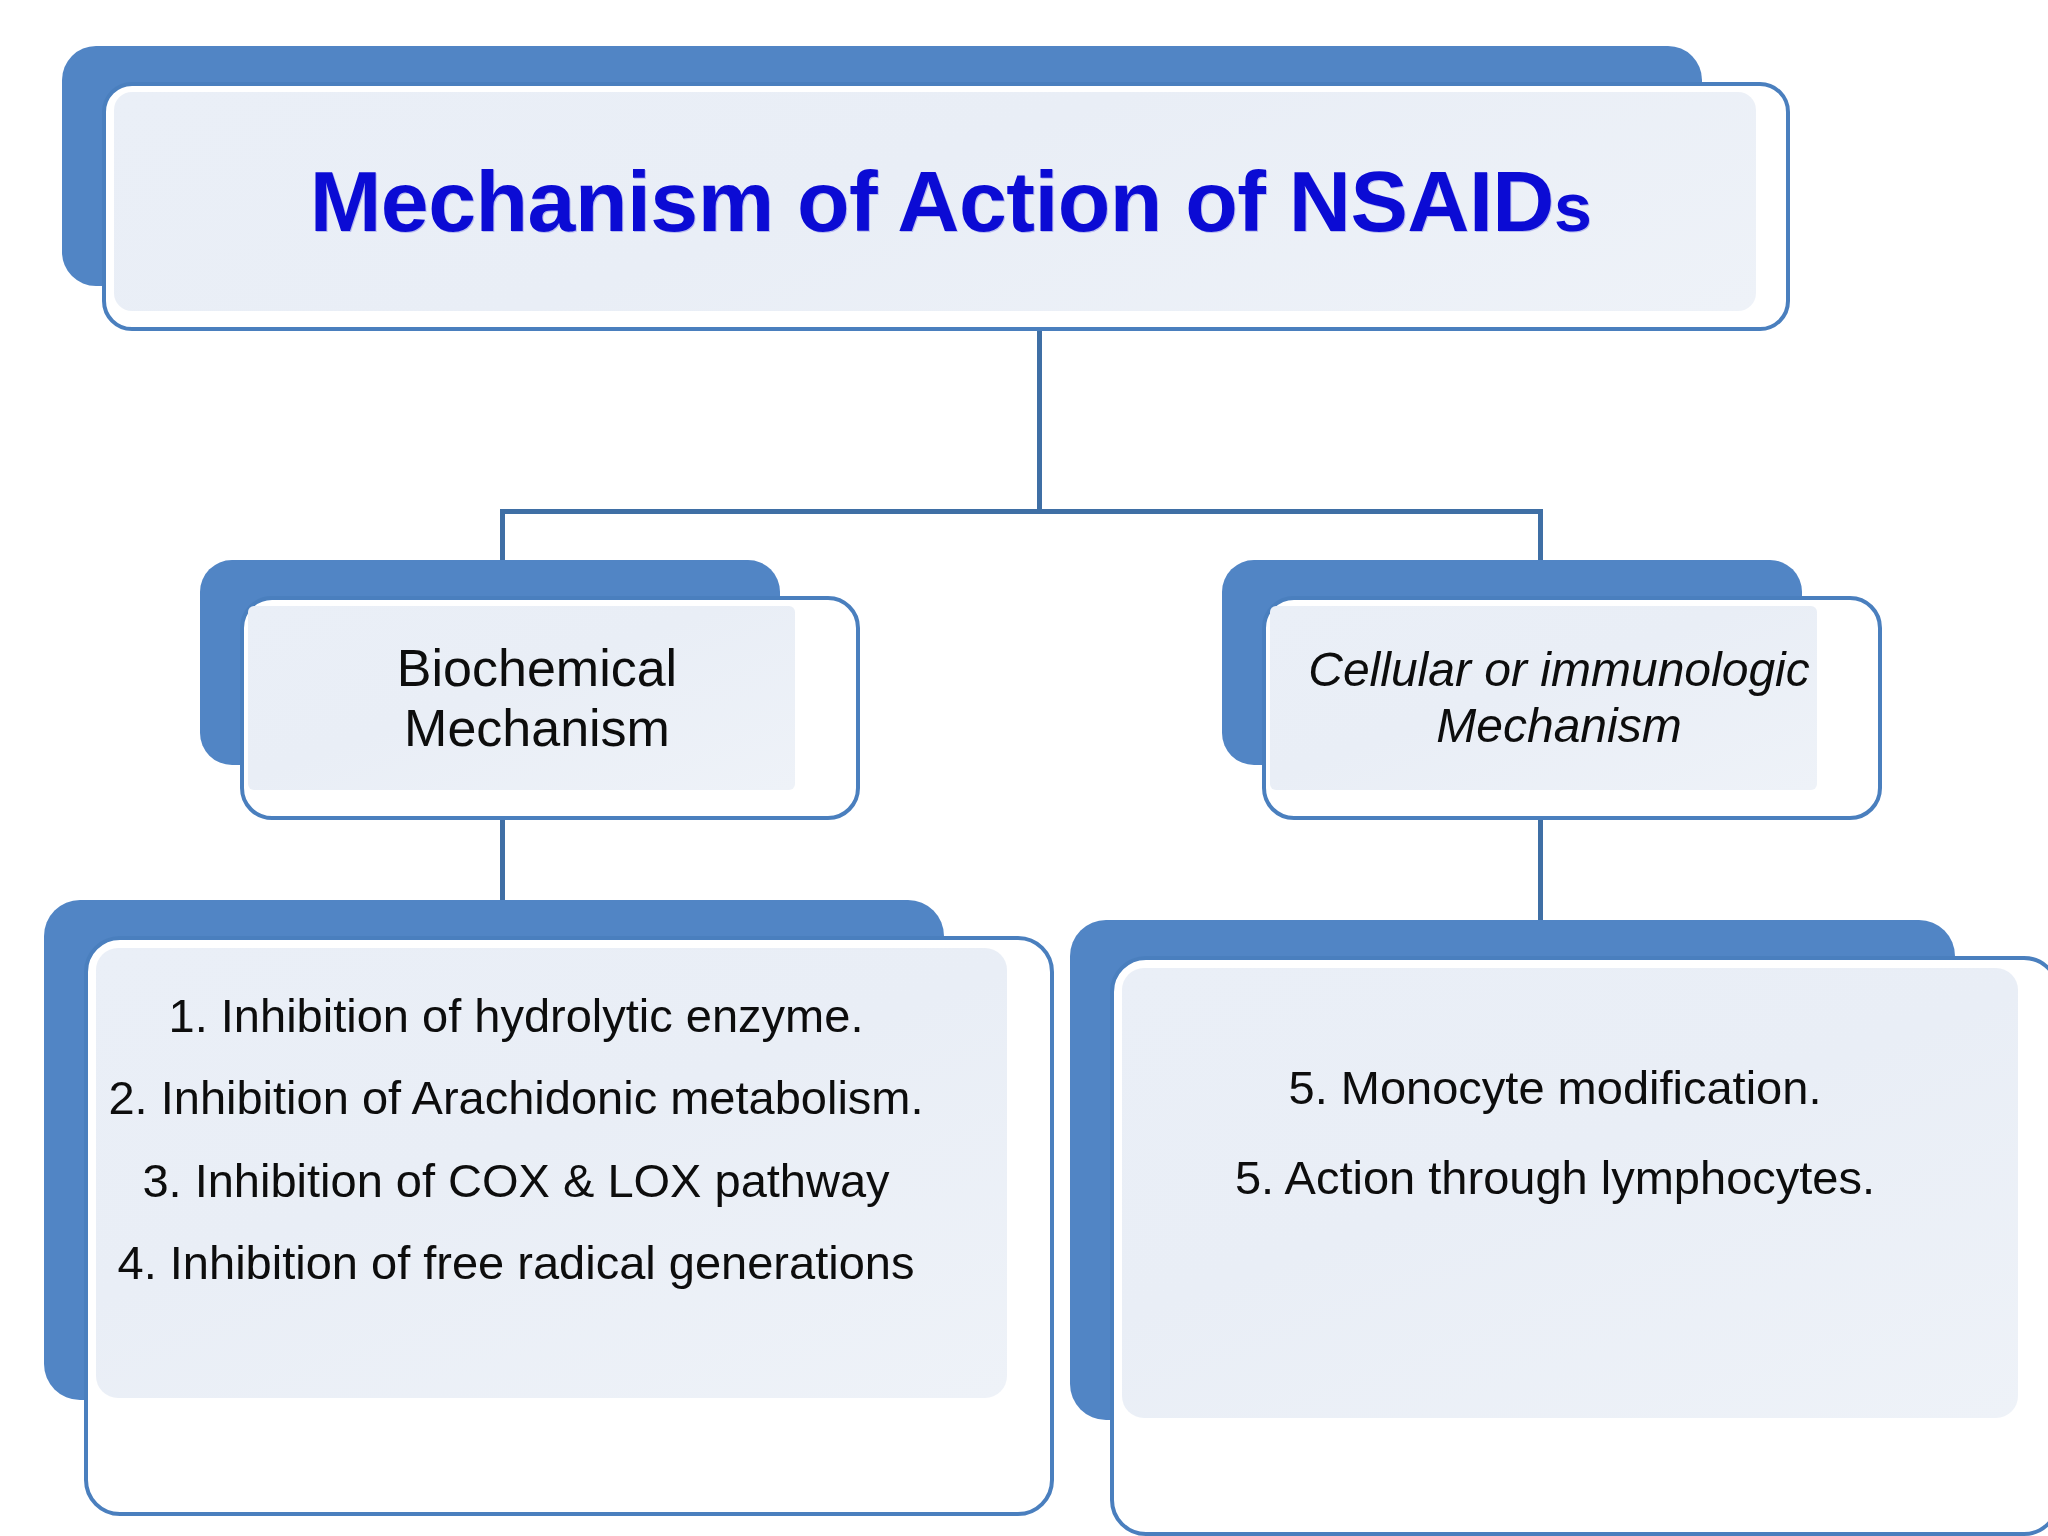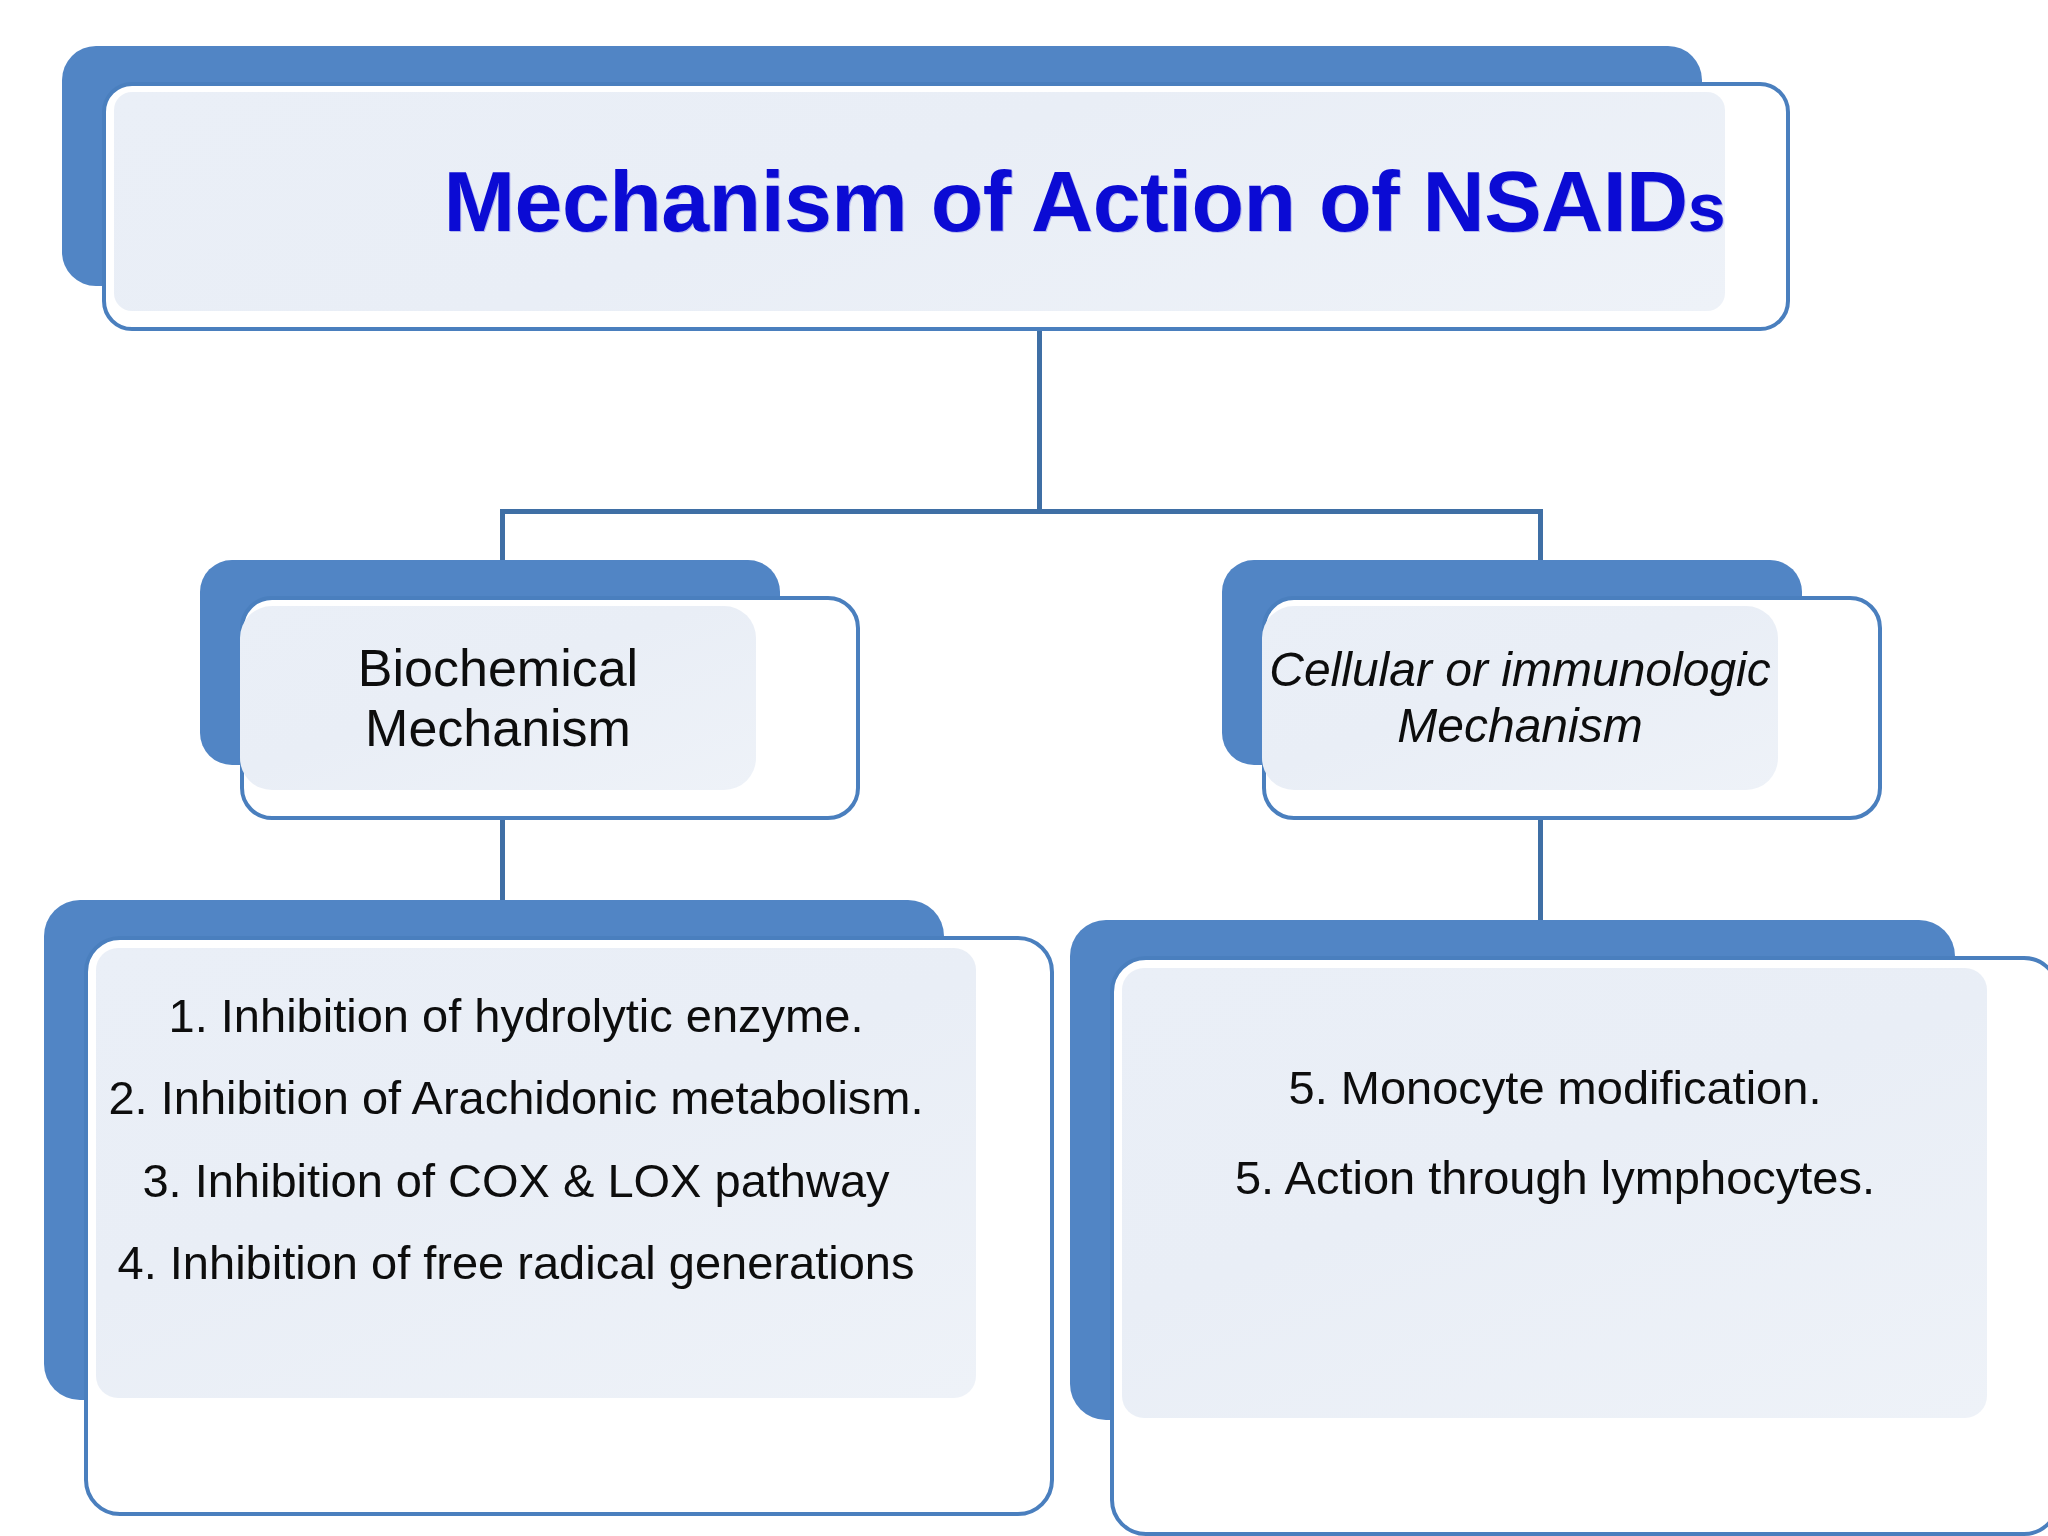--- a/index.html
+++ b/index.html
@@ -49,22 +49,23 @@
     box-sizing: border-box;
     z-index: 2;
   }
   .node .inner {
     position: absolute;
     border-radius: 22px;
     background: linear-gradient(160deg, #eaeff7 0%, #e9eef6 45%, #eef2f8 100%);
     z-index: 3;
     display: flex;
     align-items: center;
-    justify-content: flex-end;
+    justify-content: center;
     overflow: hidden;
+    padding-left: 31px;
   }
 
   
   #title-node { left: 62px; top: 46px; width: 1728px; height: 285px; }
   #title-node .plate { width: 1640px; height: 240px; }
   #title-node .card  { left: 40px; top: 36px; width: 1688px; height: 249px; border-radius: 30px; }
   #title-node .inner { left: 52px; top: 46px; width: 1611px; height: 219px; border-radius: 18px; }
 
   .title-text {
     font-size: 86px;
@@ -73,21 +74,21 @@
     letter-spacing: -0.5px;
     white-space: nowrap;
     text-shadow: 1px 1px 0 rgba(90,90,220,0.35);
   }
   .title-text .small-s { font-size: 68px; }
 
   
   .mid-node { width: 660px; height: 260px; }
   .mid-node .plate { width: 580px; height: 205px; border-radius: 32px; }
   .mid-node .card  { left: 40px; top: 36px; width: 620px; height: 224px; border-radius: 32px; }
-  .mid-node .inner { left: 40px; top: 46px; width: 516px; height: 184px; border-radius: 32px; }
+  .mid-node .inner { left: 48px; top: 46px; width: 516px; height: 184px; border-radius: 6px; }
 
   #mid-left  { left: 200px; top: 560px; }
   #mid-right { left: 1222px; top: 560px; }
 
   .mid-text {
     font-size: 52px;
     color: #0d0d0d;
     text-align: center;
     line-height: 1.16;
     font-family: "Liberation Sans", sans-serif;

